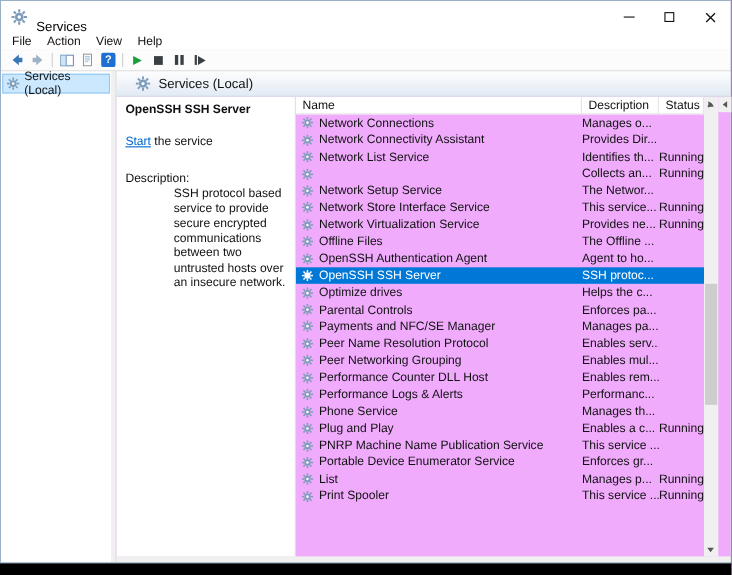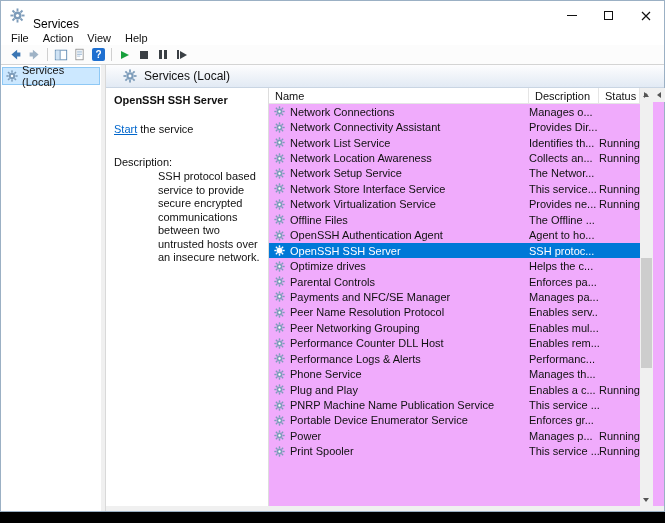--- a/index.html
+++ b/index.html
@@ -289,21 +289,20 @@
                     </div>
                     <div class="cell c-desc">Identifies th...</div>
                     <div class="cell c-status">Running</div>
                   </div>
 
                   <div class="row">
                     <div class="cell c-name">
                       <svg class="gear g11">
                         <use href="#icon-gear"></use>
                       </svg>
-                      <span>Network Location Awareness</span>
                     </div>
                     <div class="cell c-desc">Collects an...</div>
                     <div class="cell c-status">Running</div>
                   </div>
 
                   <div class="row">
                     <div class="cell c-name">
                       <svg class="gear g11">
                         <use href="#icon-gear"></use>
                       </svg>
@@ -488,21 +487,21 @@
                     </div>
                     <div class="cell c-desc">Enforces gr...</div>
                     <div class="cell c-status"></div>
                   </div>
 
                   <div class="row">
                     <div class="cell c-name">
                       <svg class="gear g11">
                         <use href="#icon-gear"></use>
                       </svg>
-                      <span>Power</span>
+                      <span>List</span>
                     </div>
                     <div class="cell c-desc">Manages p...</div>
                     <div class="cell c-status">Running</div>
                   </div>
 
                   <div class="row">
                     <div class="cell c-name">
                       <svg class="gear g11">
                         <use href="#icon-gear"></use>
                       </svg>

